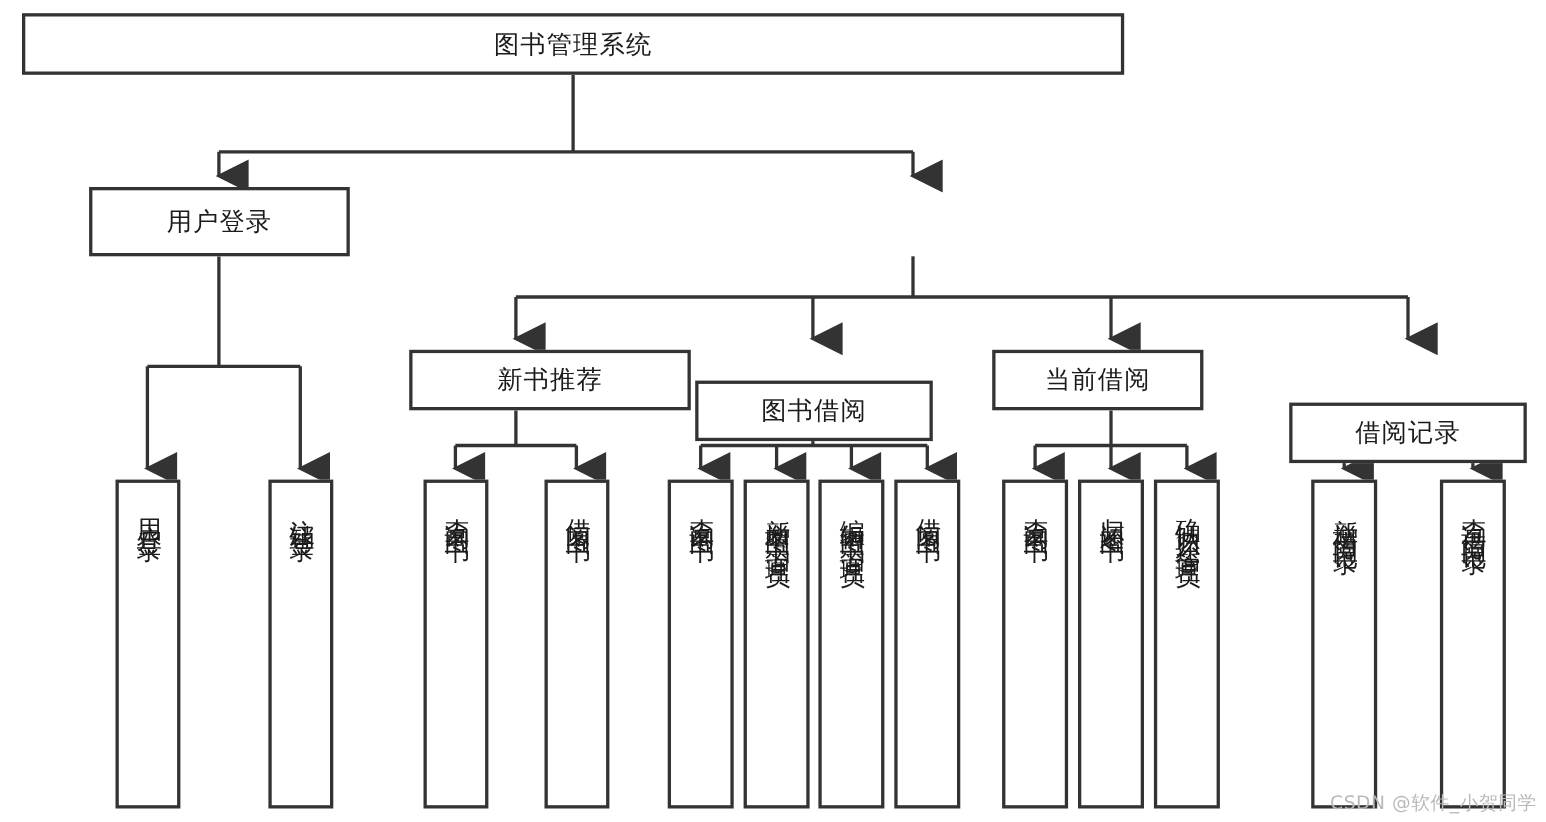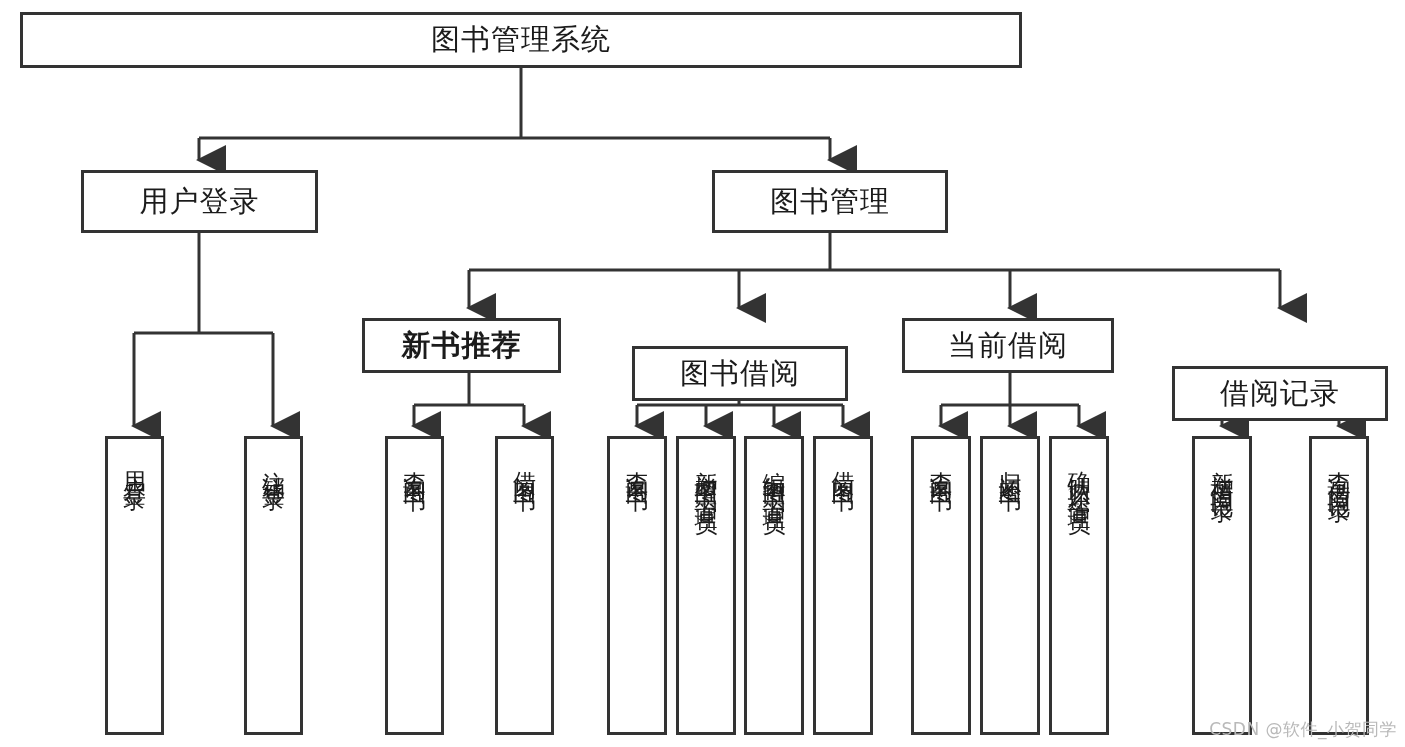--- a/index.html
+++ b/index.html
@@ -30,21 +30,21 @@
     position: absolute;
     box-sizing: border-box;
     border: 3px solid #333333;
     background: #ffffff;
     display: flex;
     align-items: center;
     justify-content: center;
     color: #1b1b1b;
   }
   .node.horiz {
-    font-size: 29px;
+    font-size: 23px;
     letter-spacing: 1px;
   }
   .node.vert {
     font-size: 23px;
     align-items: flex-start;
     padding-top: 14px;
   }
   .vlabel {
     writing-mode: vertical-rl;
     text-orientation: upright;
@@ -120,31 +120,28 @@
     </g>
   </svg>
 
   <div class="node horiz" style="left:20px; top:12px; width:1002px; height:56px;">
     <span class="hlabel">图书管理系统</span>
   </div>
 
   <div class="node horiz" style="left:81px; top:170px; width:237px; height:63px;">
     <span class="hlabel">用户登录</span>
   </div>
-  <div class="node horiz" style="left:712px; top:170px; width:236px; height:63px;">
-    <span class="hlabel">图书管理</span>
-  </div>
 
-  <div class="node horiz" style="left:362px; top:318px; width:199px; height:55px;font-weight:bold;">
+  <div class="node horiz" style="left:372px; top:318px; width:256px; height:55px;">
     <span class="hlabel">新书推荐</span>
   </div>
   <div class="node horiz" style="left:632px; top:318px; width:216px; height:55px;margin-top:28px;">
     <span class="hlabel">图书借阅</span>
   </div>
-  <div class="node horiz" style="left:902px; top:318px; width:212px; height:55px;">
+  <div class="node horiz" style="left:902px; top:318px; width:192px; height:55px;">
     <span class="hlabel">当前借阅</span>
   </div>
   <div class="node horiz" style="left:1172px; top:318px; width:216px; height:55px;margin-top:48px;">
     <span class="hlabel">借阅记录</span>
   </div>
 
   <div class="node vert" style="left:105px; top:436px; width:59px; height:299px;">
     <span class="vlabel">用户登录</span>
   </div>
   <div class="node vert" style="left:244px; top:436px; width:59px; height:299px;">

